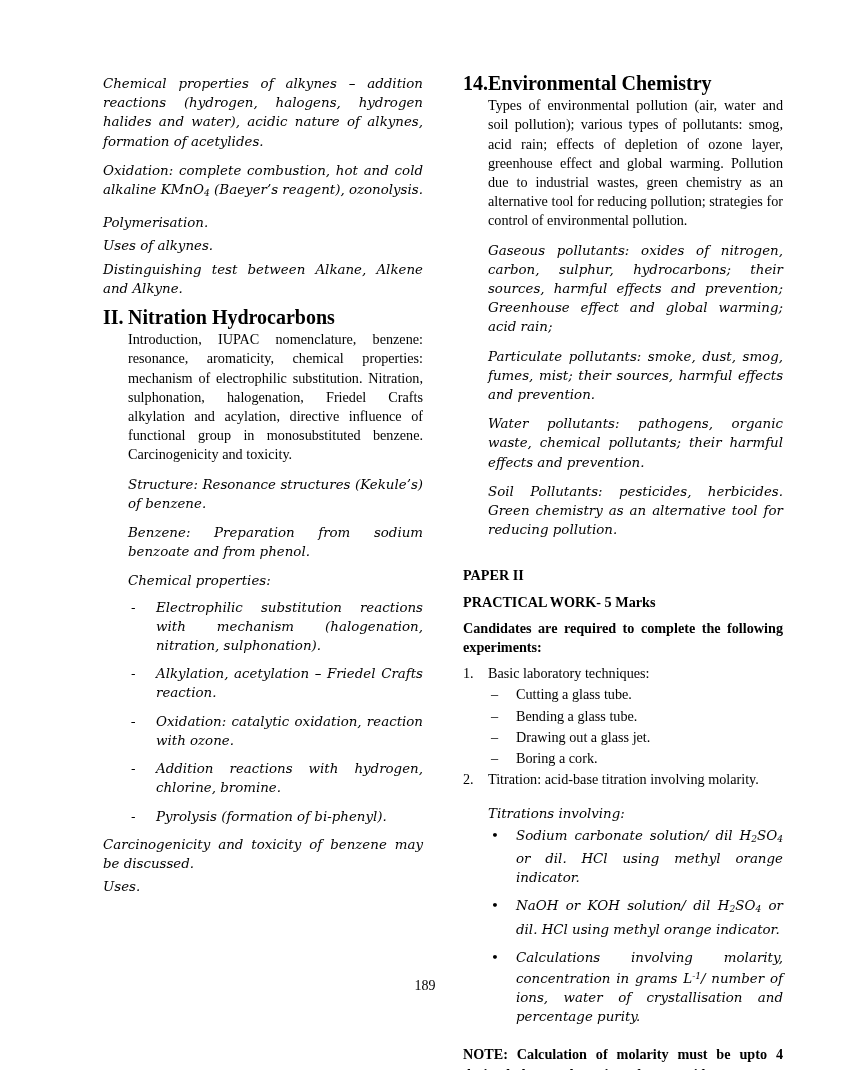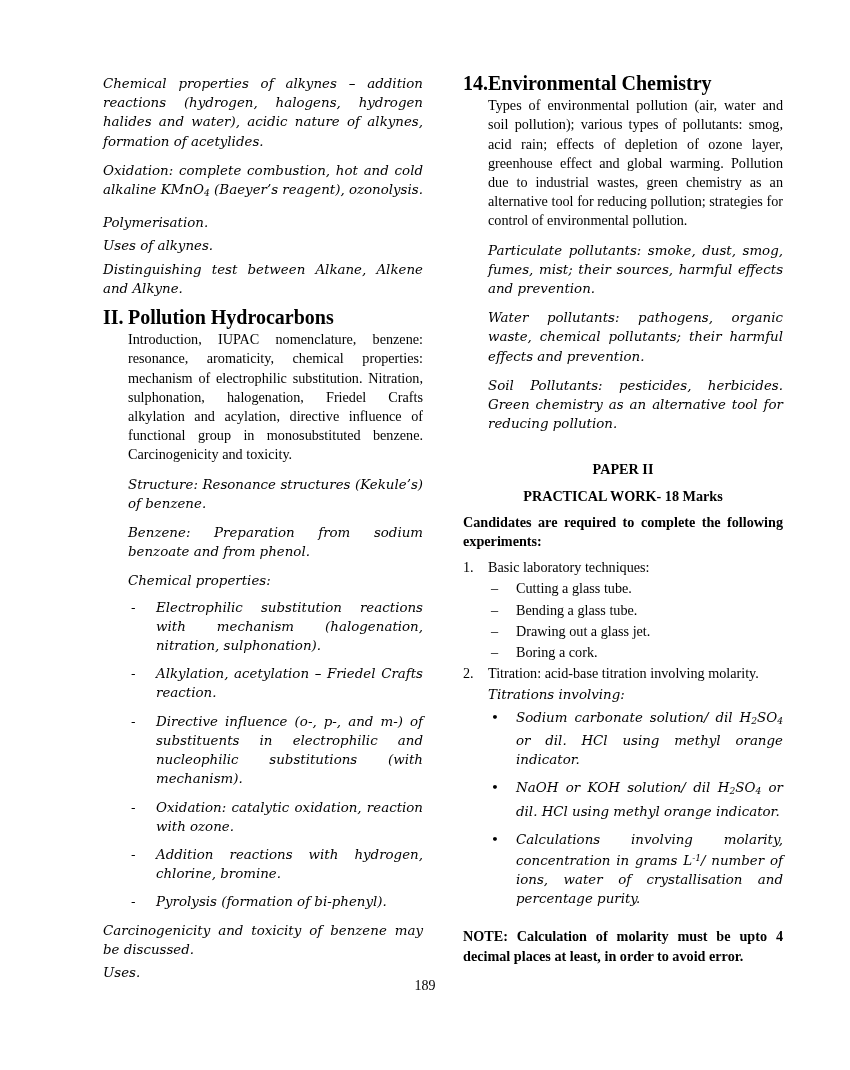--- a/index.html
+++ b/index.html
@@ -116,21 +116,20 @@
     padding-left: 25px;
     margin-bottom: 2px;
   }
   ol.num-list > li > .mk {
     position: absolute;
     left: 0;
     top: 0;
   }
 
   .center {
-    text-align: center;
   }
 
   .tight { margin-bottom: 4px; }
   .tight2 { margin-bottom: 7px; }
 
   sub { font-size: 0.68em; vertical-align: -0.22em; }
   sup { font-size: 0.68em; vertical-align: 0.42em; }
 
   .pageno {
     position: absolute;
@@ -157,84 +156,85 @@
       <p class="para ital">Chemical properties of alkynes – addition reactions (hydrogen, halogens, hydrogen halides and water), acidic nature of alkynes, formation of acetylides.</p>
 
       <p class="para ital"><span>Oxidation: complete combustion, hot and cold alkaline KMnO</span><sub>4</sub><span> (Baeyer’s reagent), ozonolysis.</span></p>
 
       <p class="para ital tight">Polymerisation.</p>
 
       <p class="para ital tight">Uses of alkynes.</p>
 
       <p class="para ital">Distinguishing test between Alkane, Alkene and Alkyne.</p>
 
-      <div class="heading"><span class="num">II.</span><span>Pollution Hydrocarbons</span></div>
+      <div class="heading"><span class="num">II.</span><span>Nitration Hydrocarbons</span></div>
 
       <p class="para indent">Introduction, IUPAC nomenclature, benzene: resonance, aromaticity, chemical properties: mechanism of electrophilic substitution. Nitration, sulphonation, halogenation, Friedel Crafts alkylation and acylation, directive influence of functional group in monosubstituted benzene. Carcinogenicity and toxicity.</p>
 
       <p class="para ital indent">Structure: Resonance structures (Kekule’s) of benzene.</p>
 
       <p class="para ital indent">Benzene: Preparation from sodium benzoate and from phenol.</p>
 
 
       <p class="para ital indent tight2">Chemical properties:</p>
 
       <ul class="dash-list para ital">
         <li><span class="mk">-</span><span>Electrophilic substitution reactions with mechanism (halogenation, nitration, sulphonation).</span></li>
         <li><span class="mk">-</span><span>Alkylation, acetylation – Friedel Crafts reaction.</span></li>
-        <li><span class="mk">-</span><span>Directive influence (o-, p-, and m-) of substituents in electrophilic and nucleophilic substitutions (with mechanism).</span></li>
+        <li><span class="mk">-</span></li>
         <li><span class="mk">-</span><span>Oxidation: catalytic oxidation, reaction with ozone.</span></li>
         <li><span class="mk">-</span><span>Addition reactions with hydrogen, chlorine, bromine.</span></li>
         <li><span class="mk">-</span><span>Pyrolysis (formation of bi-phenyl).</span></li>
       </ul>
 
       <div class="spacer-sm"></div>
 
       <p class="para ital tight">Carcinogenicity and toxicity of benzene may be discussed.</p>
 
       <p class="para ital">Uses.</p>
 
     </div>
 
     <div class="col col-right">
 
       <div class="heading"><span class="num">14.</span><span>Environmental Chemistry</span></div>
 
       <p class="para indent">Types of environmental pollution (air, water and soil pollution); various types of pollutants: smog, acid rain; effects of depletion of ozone layer, greenhouse effect and global warming. Pollution due to industrial wastes, green chemistry as an alternative tool for reducing pollution; strategies for control of environmental pollution.</p>
 
+      <p class="para ital indent">Gaseous pollutants: oxides of nitrogen, carbon, sulphur, hydrocarbons; their sources, harmful effects and prevention; Greenhouse effect and global warming; acid rain;</p>
 
       <p class="para ital indent">Particulate pollutants: smoke, dust, smog, fumes, mist; their sources, harmful effects and prevention.</p>
 
       <p class="para ital indent">Water pollutants: pathogens, organic waste, chemical pollutants; their harmful effects and prevention.</p>
 
       <p class="para ital indent">Soil Pollutants: pesticides, herbicides. Green chemistry as an alternative tool for reducing pollution.</p>
 
       <div class="spacer-md"></div>
 
       <p class="para center bold tight2">PAPER II</p>
 
-      <p class="para center bold tight2">PRACTICAL WORK- 18 Marks</p>
+      <p class="para center bold tight2">PRACTICAL WORK- 5 Marks</p>
 
       <p class="para bold tight2">Candidates are required to complete the following experiments:</p>
 
       <ol class="num-list para">
         <li>
           <span class="mk">1.</span>
           <span>Basic laboratory techniques:</span>
           <ul class="ndash-list" style="margin-top:2px;margin-left:0;">
             <li style="margin-bottom:2px;"><span class="mk">–</span><span>Cutting a glass tube.</span></li>
             <li style="margin-bottom:2px;"><span class="mk">–</span><span>Bending a glass tube.</span></li>
             <li style="margin-bottom:2px;"><span class="mk">–</span><span>Drawing out a glass jet.</span></li>
             <li style="margin-bottom:2px;"><span class="mk">–</span><span>Boring a cork.</span></li>
           </ul>
         </li>
         <li style="margin-top:2px;">
           <span class="mk">2.</span>
           <span>Titration: acid-base titration involving molarity.</span>
-          <div class="ital" style="margin-top:2px;">Titrations involving:</div>
+          <div class="ital" style="margin-top:14px;">Titrations involving:</div>
           <ul class="dot-list ital" style="margin-top:3px;margin-left:0;">
             <li><span class="mk">•</span><span>Sodium carbonate solution/ dil H</span><sub>2</sub><span>SO</span><sub>4</sub><span> or dil. HCl using methyl orange indicator.</span></li>
             <li><span class="mk">•</span><span>NaOH or KOH solution/ dil H</span><sub>2</sub><span>SO</span><sub>4</sub><span> or dil. HCl using methyl orange indicator.</span></li>
             <li><span class="mk">•</span><span>Calculations involving molarity, concentration in grams L</span><sup>-1</sup><span>/ number of ions, water of crystallisation and percentage purity.</span></li>
           </ul>
         </li>
       </ol>
 
       <div class="spacer-md"></div>
 

